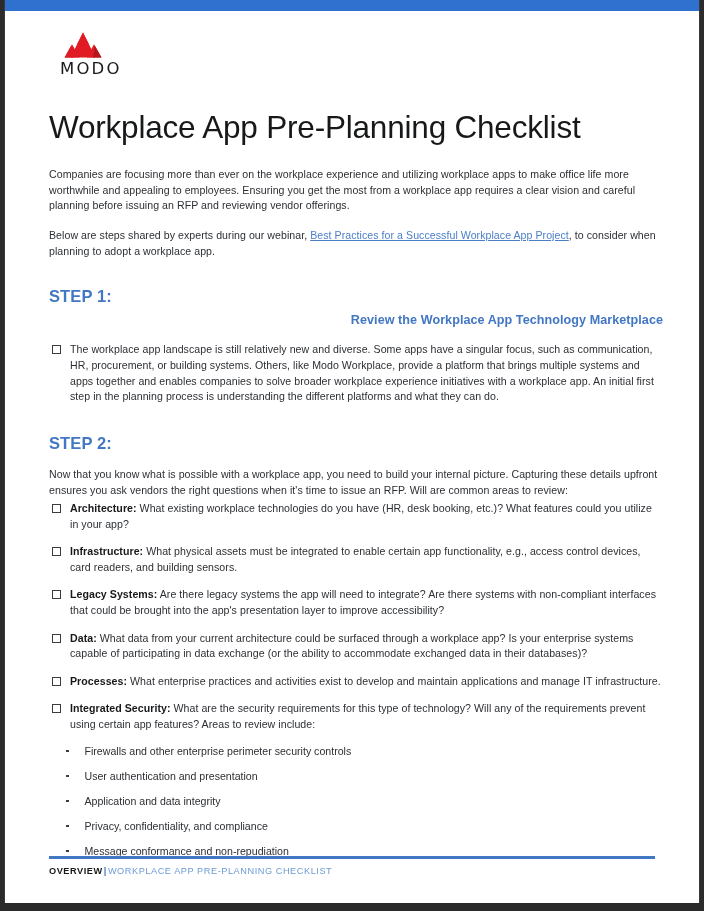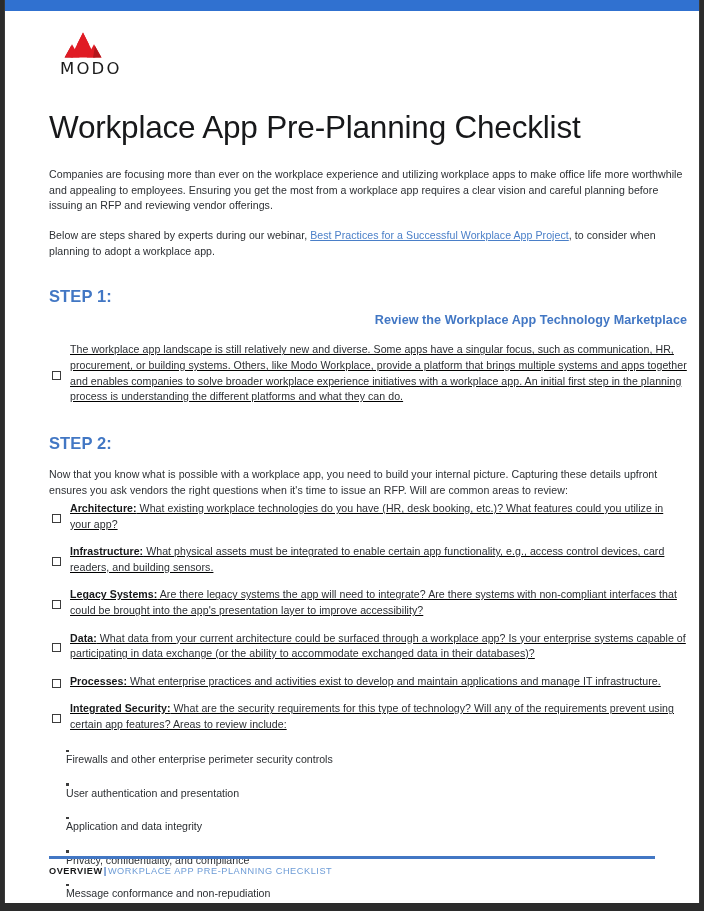--- a/index.html
+++ b/index.html
@@ -45,21 +45,21 @@
     height: 11px;
     background: #3071d0;
   }
 
   .content {
     position: absolute;
     left: 0;
     top: 11px;
     right: 0;
     bottom: 0;
-    padding: 0 12px 0 40px;
+    padding: 0 36px 0 40px;
     box-sizing: border-box;
   }
 
   
   .logo-wrap {
     margin-top: 21px;
     margin-left: 15px;
     width: 70px;
   }
   .logo-mark {
@@ -132,24 +132,23 @@
   .checklist {
     margin: 0;
     padding: 0;
     list-style: none;
   }
   .checklist.c1 { margin-top: 14px; }
   .checklist.c2 { margin-top: 2px; }
 
   .check-item {
     display: flex;
-    align-items: center;
+    align-items: flex-start;
     margin-bottom: 12px;
     margin-left: 7px;
-    text-decoration: underline;
   }
   .check-item:last-child { margin-bottom: 0; }
 
   .checkbox {
     flex: 0 0 auto;
     width: 9px;
     height: 9px;
     border: 1px solid #3c3c3c;
     background: #ffffff;
     margin-top: 3px;
@@ -172,21 +171,20 @@
   .sub-bullets {
     margin: 11px 0 0 0;
     padding: 0;
     list-style: none;
   }
   .sub-bullets li {
     display: flex;
     align-items: flex-start;
     margin-bottom: 10px;
     margin-left: 21px;
-    flex-direction: column;
   }
   .sub-bullets li:last-child { margin-bottom: 0; }
   .bullet-dot {
     flex: 0 0 auto;
     width: 2.5px;
     height: 2.5px;
     background: #3c3c3c;
     margin-top: 6px;
     margin-right: 16px;
   }

